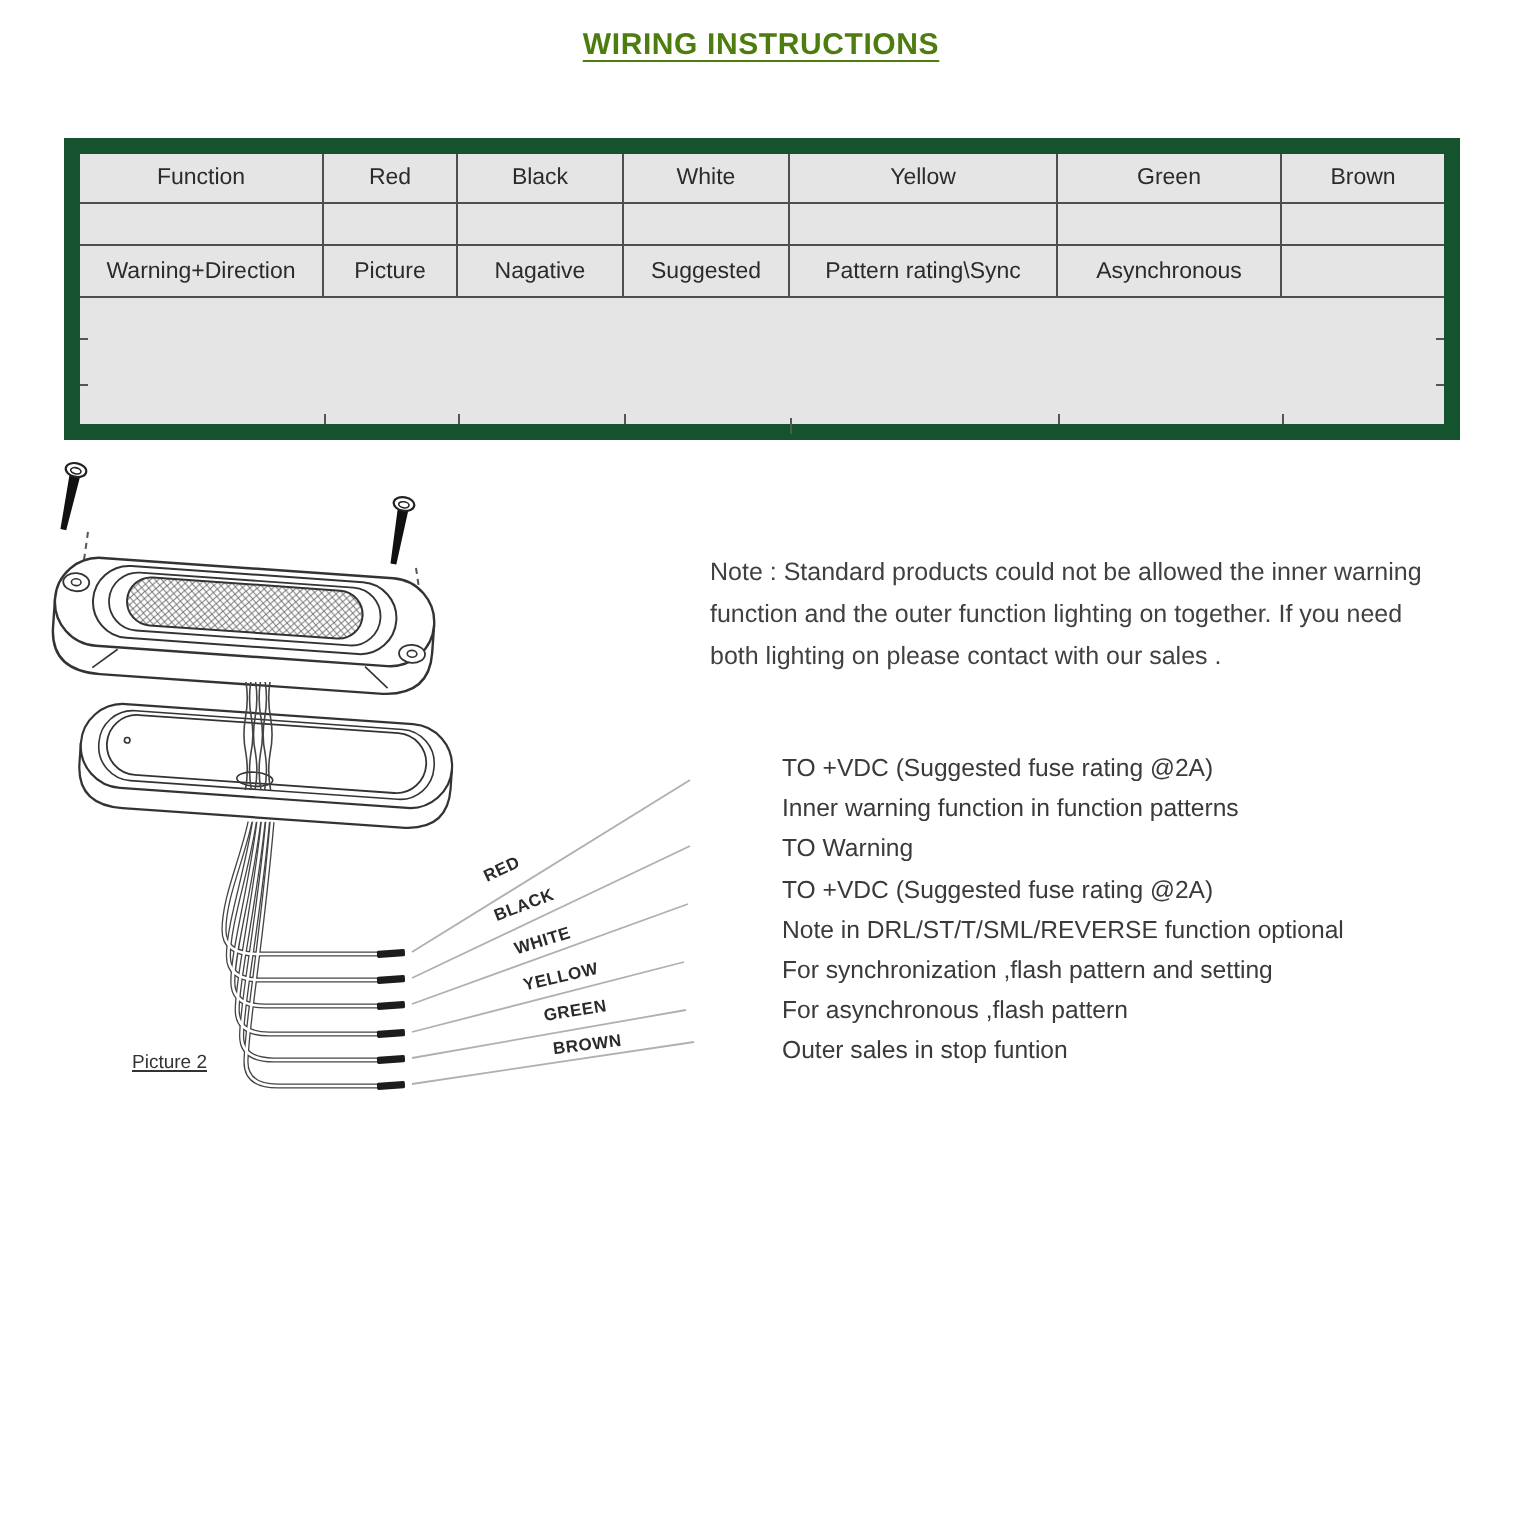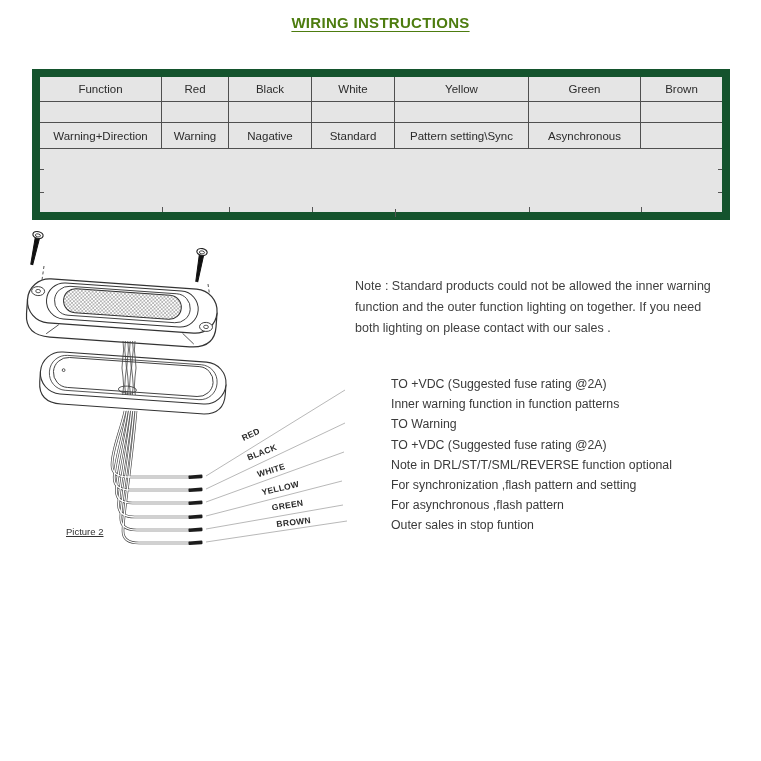--- a/index.html
+++ b/index.html
@@ -64,24 +64,24 @@
 
   <div class="cell"></div>
   <div class="cell"></div>
   <div class="cell"></div>
   <div class="cell"></div>
   <div class="cell"></div>
   <div class="cell"></div>
   <div class="cell last"></div>
 
   <div class="cell">Warning+Direction</div>
-  <div class="cell">Warning</div>
+  <div class="cell">Picture</div>
   <div class="cell">Nagative</div>
-  <div class="cell">Standard</div>
-  <div class="cell">Pattern setting\Sync</div>
+  <div class="cell">Suggested</div>
+  <div class="cell">Pattern rating\Sync</div>
   <div class="cell">Asynchronous</div>
   <div class="cell last"></div>
 
   <div class="cell bigrow last">
     <div class="tick-v" style="left:122px"></div>
     <div class="tick-v" style="left:189px"></div>
     <div class="tick-v" style="left:272px"></div>
     <div class="tick-v long" style="left:355px"></div>
     <div class="tick-v" style="left:489px"></div>
     <div class="tick-v" style="left:601px"></div>

